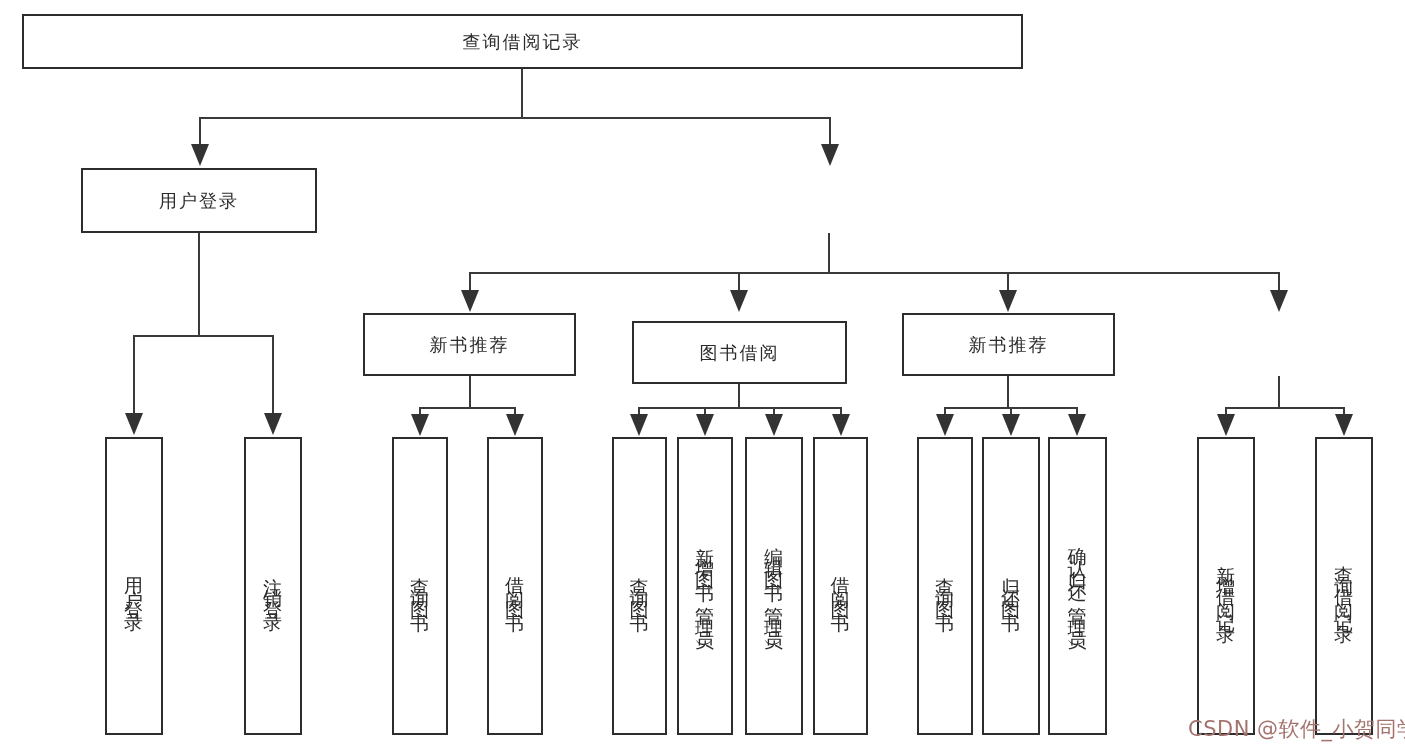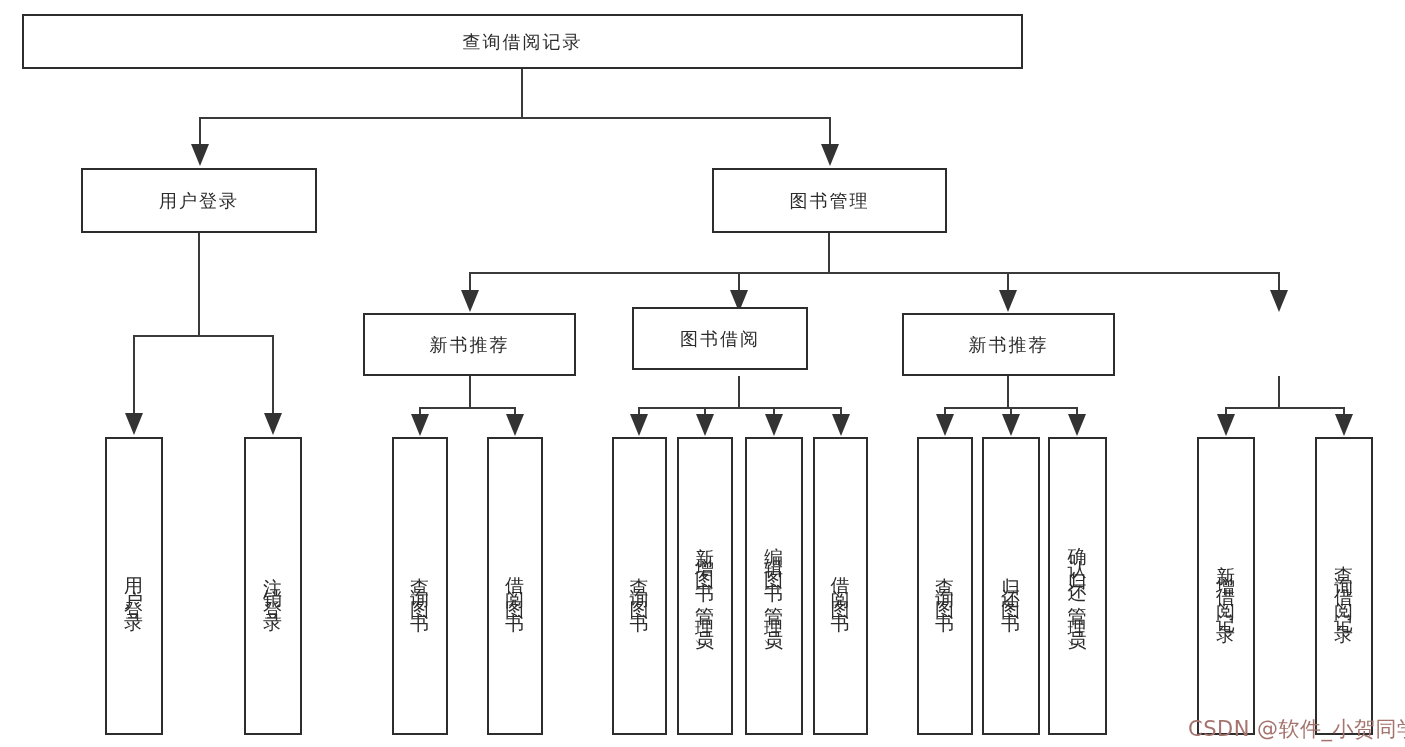--- a/index.html
+++ b/index.html
@@ -88,28 +88,25 @@
   <div class="vline" style="left:1343px;top:407px;height:10px"></div>
   <div class="arrow" style="left:1335px;top:414px"></div>
 
   <div class="hnode" style="left:22px;top:14px;width:1001px;height:55px">
     <span>查询借阅记录</span>
   </div>
 
   <div class="hnode" style="left:81px;top:168px;width:236px;height:65px">
     <span>用户登录</span>
   </div>
-  <div class="hnode" style="left:712px;top:168px;width:235px;height:65px">
-    <span>图书管理</span>
-  </div>
 
   <div class="hnode" style="left:363px;top:313px;width:213px;height:63px">
     <span>新书推荐</span>
   </div>
-  <div class="hnode" style="left:632px;top:307px;width:176px;height:63px">
+  <div class="hnode" style="left:632px;top:321px;width:215px;height:63px">
     <span>图书借阅</span>
   </div>
   <div class="hnode" style="left:902px;top:313px;width:213px;height:63px">
     <span>新书推荐</span>
   </div>
 
   <div class="vnode" style="left:105px;width:58px">
     <span>用户登录</span>
   </div>
   <div class="vnode" style="left:244px;width:58px">

